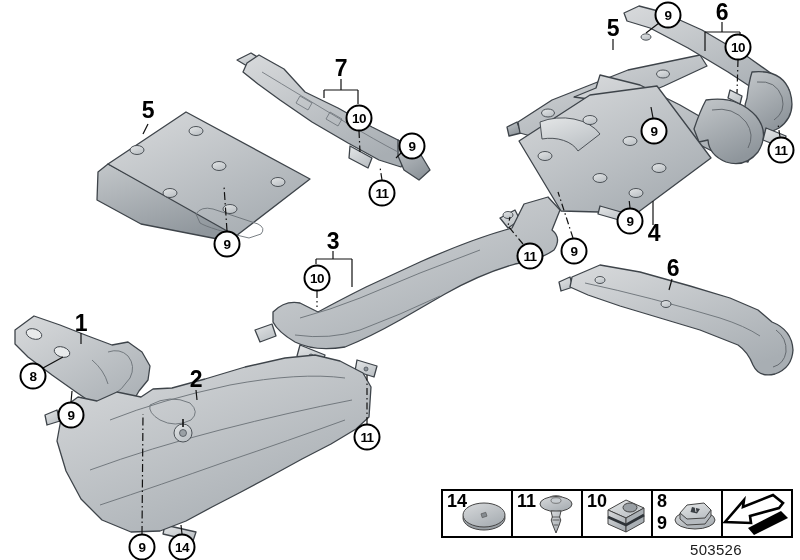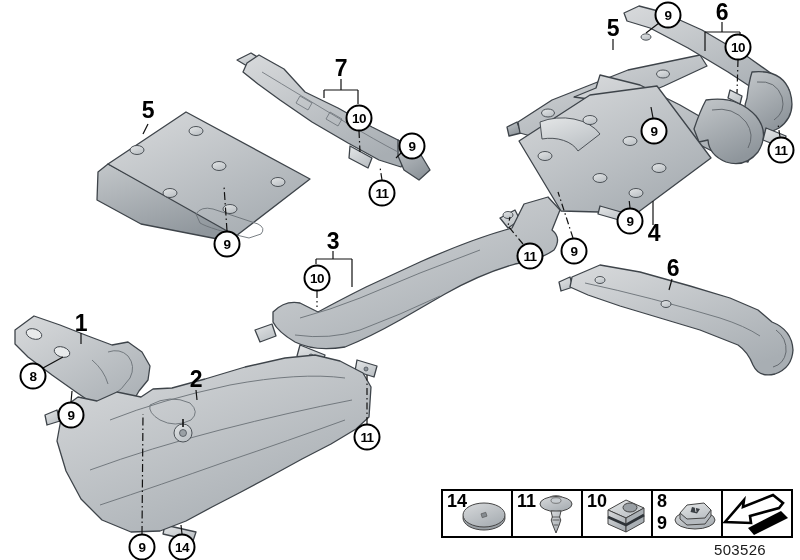--- a/index.html
+++ b/index.html
@@ -12,21 +12,21 @@
            border-radius:50%;background:#fff;display:flex;align-items:center;justify-content:center;
            font-weight:bold;font-size:13.5px;letter-spacing:-0.6px;transform:translate(-50%,-50%);}
   .legend{position:absolute;left:441px;top:489px;width:352px;height:49px;box-sizing:border-box;
           border:2px solid #000;display:flex;background:#fff;}
   .lcell{flex:1;border-right:2px solid #000;position:relative;overflow:hidden;}
   .lcell:last-child{border-right:none;}
   .lnum{position:absolute;left:4px;top:1px;font-weight:bold;font-size:18px;line-height:1;}
   .lnum2{position:absolute;left:4px;top:23px;font-weight:bold;font-size:18px;line-height:1;}
   .licon{position:absolute;right:1px;top:50%;transform:translateY(-50%);}
   .licon.full{right:1px;}
-  .drawnum{position:absolute;left:690px;top:541px;width:100px;text-align:center;
+  .drawnum{position:absolute;left:690px;top:541px;width:100px;text-align:left;
            font-size:15px;color:#1a1a1a;letter-spacing:0.3px;}
 </style>
 </head>
 <body>
 
 <div class="stage">
 
   <svg class="artwork" width="800" height="560" viewBox="0 0 800 560">
     <defs>
       <linearGradient id="gm" x1="0" y1="0" x2="0.7" y2="1">

